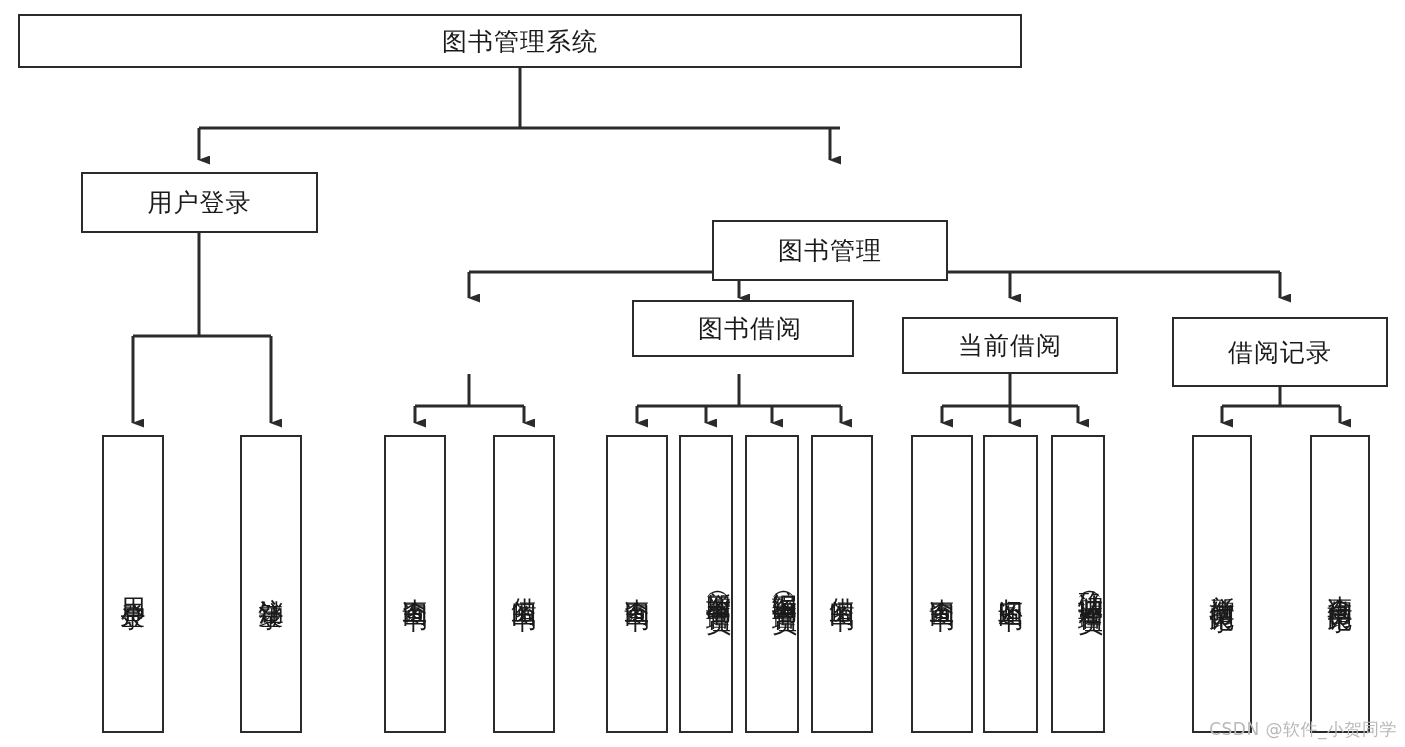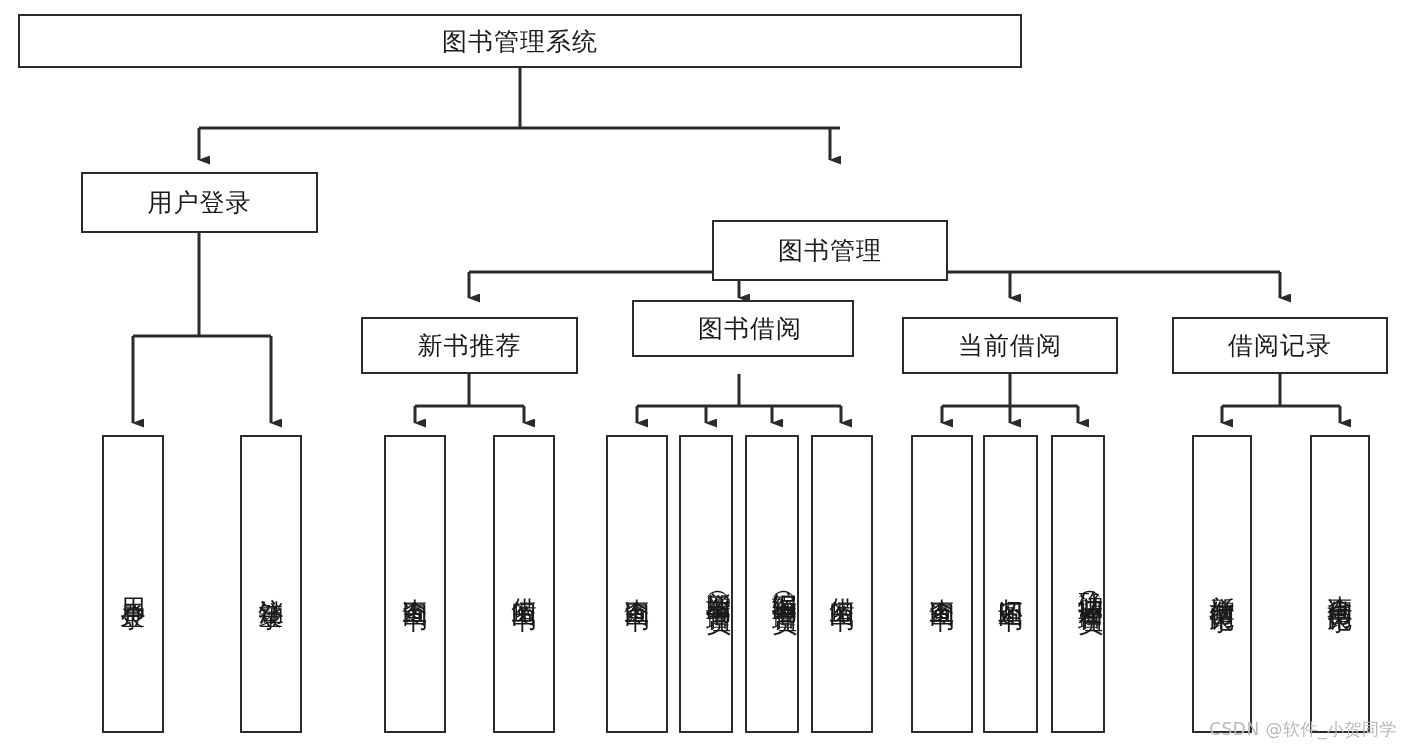--- a/index.html
+++ b/index.html
@@ -126,24 +126,23 @@
       <path d="M1222,406 L1222,423" marker-end="url(#arrowhead)"></path>
       <path d="M1340,406 L1340,423" marker-end="url(#arrowhead)"></path>
     </g>
   </svg>
 
   <div class="node horiz" style="left:18px; top:14px; width:1004px; height:54px;">图书管理系统</div>
 
   <div class="node horiz" style="left:81px; top:172px; width:237px; height:61px;">用户登录</div>
   <div class="node horiz" style="left:712px; top:172px; width:236px; height:61px;margin-top:48px;">图书管理</div>
 
-  <div class="node horiz" style="left:361px; top:317px; width:217px; height:57px;">新书推荐</div>
   <div class="node horiz" style="left:632px; top:300px; width:222px; height:57px;padding-left:14px;">图书借阅</div>
   <div class="node horiz" style="left:902px; top:317px; width:216px; height:57px;text-align:right;">当前借阅</div>
-  <div class="node horiz" style="left:1172px; top:317px; width:216px; height:57px;">借阅记录</div>
+  <div class="node horiz" style="left:1172px; top:317px; width:216px; height:70px;">借阅记录</div>
 
   <div class="node vert centered" style="left:102px; top:435px; width:62px; height:298px;">
     <span class="vtext">用户登录</span>
   </div>
   <div class="node vert centered" style="left:240px; top:435px; width:62px; height:298px;">
     <span class="vtext">注销登录</span>
   </div>
 
   <div class="node vert centered" style="left:384px; top:435px; width:62px; height:298px;">
     <span class="vtext">查询图书</span>

